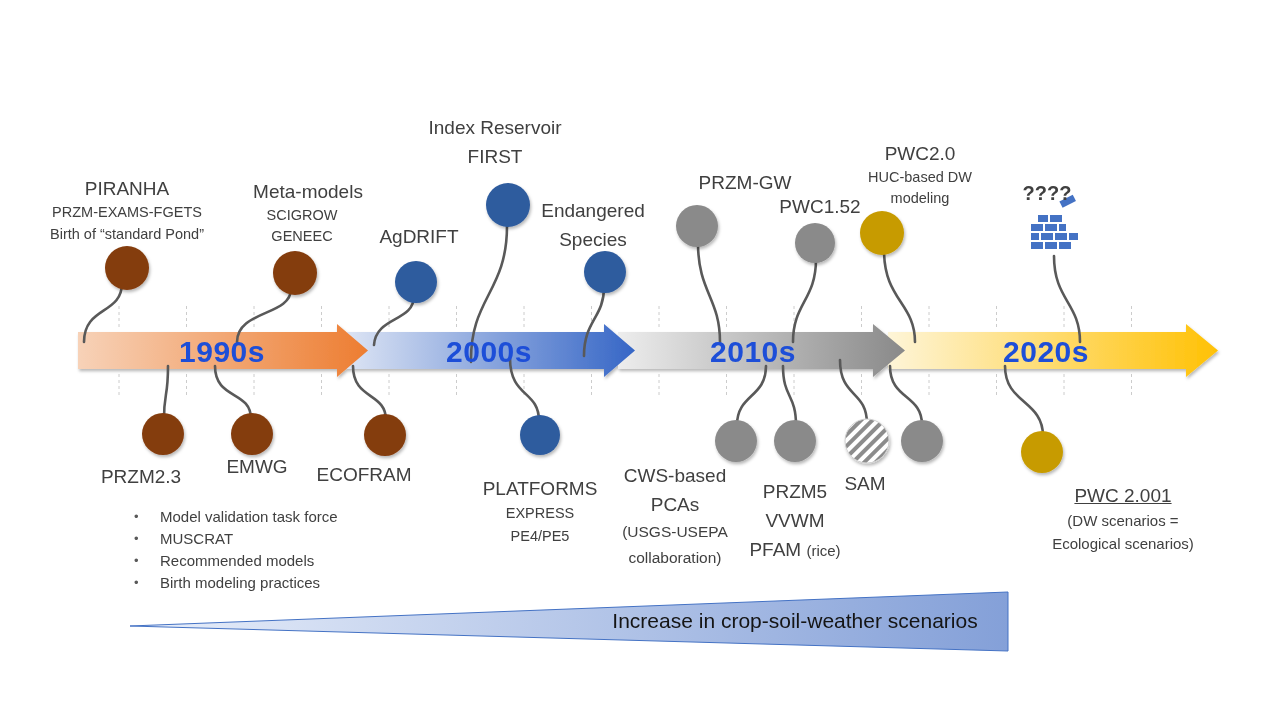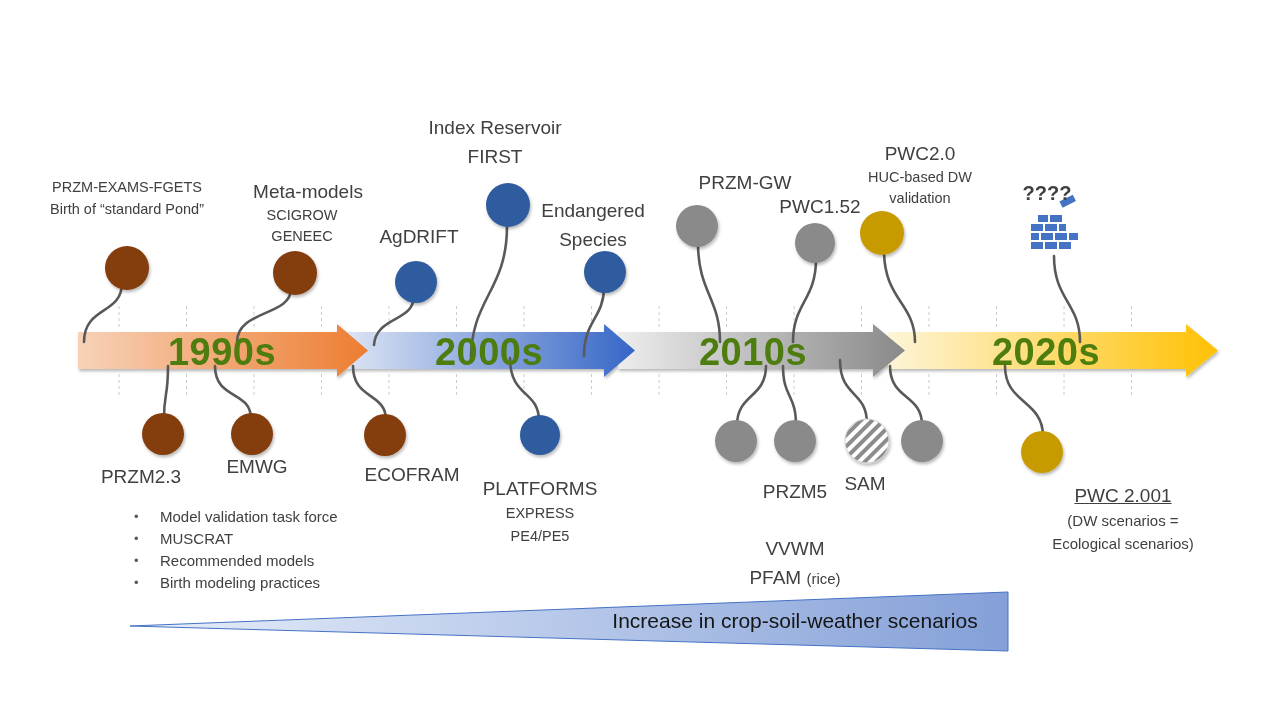--- a/index.html
+++ b/index.html
@@ -6,21 +6,21 @@
   .slide{
     position:relative;width:1280px;height:720px;overflow:hidden;background:#ffffff;
     font-family:"Liberation Sans", sans-serif;
   }
   svg.gfx{position:absolute;left:0;top:0;}
   .ms-label{position:absolute;transform:translateX(-50%);text-align:center;
     color:#404040;white-space:nowrap;}
   .big{display:block;font-size:19px;line-height:27px;}
   .small{display:block;font-size:14.5px;line-height:21px;}
   .decade{position:absolute;transform:translate(-50%,-50%);font-weight:bold;
-    font-size:38px;color:#4d7c0f;letter-spacing:.5px;}
+    font-size:30px;color:#1d4ed8;letter-spacing:.5px;}
   .bullets{position:absolute;left:134px;top:506px;font-size:15px;color:#404040;}
   .bullet-row{display:flex;align-items:flex-start;height:22px;}
   .dot{width:10px;font-size:13px;color:#595959;line-height:22px;}
   .btext{margin-left:16px;white-space:nowrap;line-height:22px;}
   .mixed-small{font-size:15px;}
   .wedge-label{position:absolute;left:795px;top:621px;transform:translate(-50%,-50%);
     font-size:21px;color:#151515;white-space:nowrap;}
   .future-title{font-size:20px;font-weight:600;}
 </style>
 </head>
@@ -160,20 +160,21 @@
       <rect x="1060" y="198" width="15" height="7" transform="rotate(-27 1067 201)"></rect>
     </g>
   </svg>
 
   <div class="decade" style="left:222px;top:352px;">1990s</div>
   <div class="decade" style="left:489px;top:352px;">2000s</div>
   <div class="decade" style="left:753px;top:352px;">2010s</div>
   <div class="decade" style="left:1046px;top:352px;">2020s</div>
 
   <div class="ms-label" style="left:127px;top:176px;">
+    <span class="big" style="line-height:25px;">PIRANHA</span>
     <span class="small" style="line-height:22px;">PRZM-EXAMS-FGETS</span>
     <span class="small" style="line-height:22px;">Birth of “standard Pond”</span>
   </div>
 
   <div class="ms-label" style="left:302px;top:179px;">
     <span class="big" style="line-height:26px;margin-left:12px;">Meta-models</span>
     <span class="small">SCIGROW</span>
     <span class="small">GENEEC</span>
   </div>
 
@@ -195,21 +196,21 @@
     <span class="big">PRZM-GW</span>
   </div>
 
   <div class="ms-label" style="left:820px;top:193px;">
     <span class="big">PWC1.52</span>
   </div>
 
   <div class="ms-label" style="left:920px;top:141px;">
     <span class="big" style="line-height:26px;">PWC2.0</span>
     <span class="small">HUC-based DW</span>
-    <span class="small">validation</span>
+    <span class="small">modeling</span>
   </div>
 
   <div class="ms-label" style="left:1047px;top:180px;">
     <span class="big future-title">????</span>
   </div>
 
   <div class="ms-label" style="left:141px;top:463px;">
     <span class="big">PRZM2.3</span>
   </div>
 
@@ -229,34 +230,40 @@
     <div class="bullet-row">
       <span class="dot">•</span>
       <span class="btext">Recommended models</span>
     </div>
     <div class="bullet-row">
       <span class="dot">•</span>
       <span class="btext">Birth modeling practices</span>
     </div>
   </div>
 
-  <div class="ms-label" style="left:412px;top:461px;">
+  <div class="ms-label" style="left:364px;top:461px;">
     <span class="big">ECOFRAM</span>
   </div>
 
   <div class="ms-label" style="left:540px;top:475px;">
     <span class="big" style="line-height:27px;">PLATFORMS</span>
     <span class="small" style="line-height:23px;">EXPRESS</span>
     <span class="small" style="line-height:23px;">PE4/PE5</span>
   </div>
 
+  <div class="ms-label" style="left:675px;top:461px;">
+    <span class="big" style="line-height:29px;">CWS-based</span>
+    <span class="big" style="line-height:29px;">PCAs</span>
+    <span class="small" style="font-size:15.5px;line-height:26px;">(USGS-USEPA</span>
+    <span class="small" style="font-size:15.5px;line-height:26px;">collaboration)</span>
+  </div>
 
   <div class="ms-label" style="left:795px;top:477px;">
     <span class="big" style="line-height:29px;">PRZM5</span>
-    <span class="big" style="line-height:29px;margin-top:28px;">VVWM</span>
+    <span class="big" style="line-height:29px;">VVWM</span>
     <span class="big" style="line-height:29px;"><span>PFAM</span> <span class="mixed-small">(rice)</span></span>
   </div>
 
   <div class="ms-label" style="left:865px;top:470px;">
     <span class="big">SAM</span>
   </div>
 
 
   <div class="ms-label" style="left:1123px;top:483px;">
     <span class="big" style="line-height:26px;text-decoration:underline;">PWC 2.001</span>

